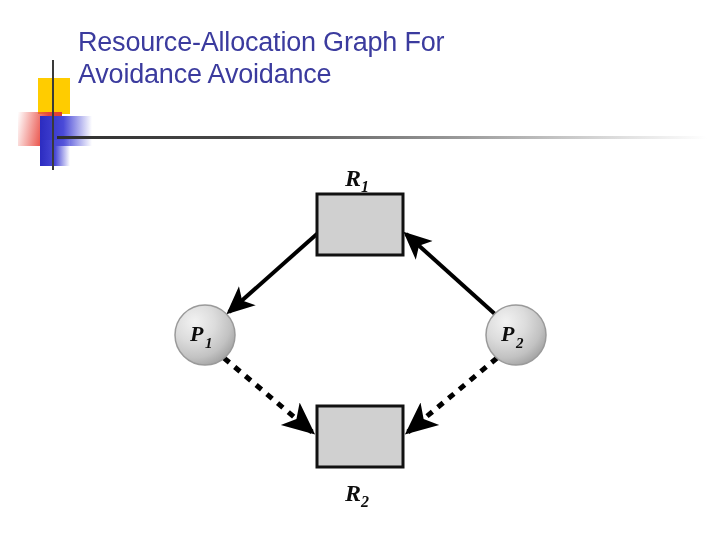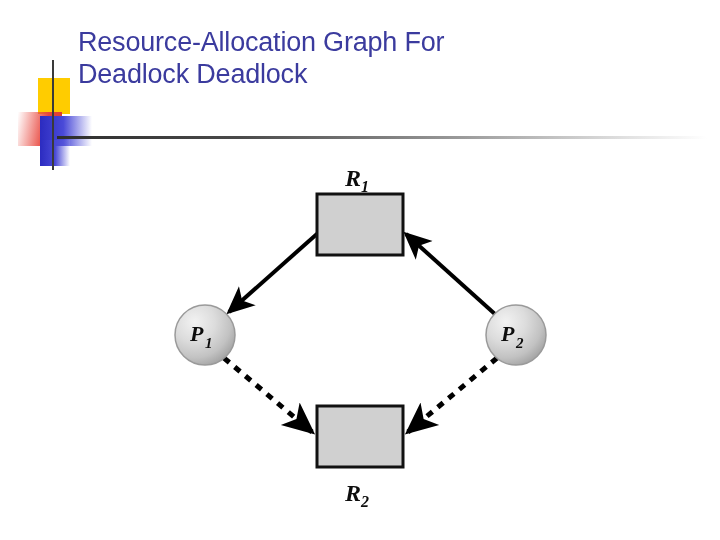--- a/index.html
+++ b/index.html
@@ -109,21 +109,21 @@
 
 <div id="deco">
   <div class="deco-sq-yellow"></div>
   <div class="deco-sq-red"></div>
   <div class="deco-sq-blue-top"></div>
   <div class="deco-sq-blue-bot"></div>
   <div class="deco-vline"></div>
 </div>
 
 <div id="title">Resource-Allocation Graph For
-Deadlock Deadlock</div>
+Avoidance Avoidance</div>
 <div id="title-rule"></div>
 
 <svg id="diagram" viewBox="0 0 720 540" xmlns="http://www.w3.org/2000/svg">
   <defs>
     <radialGradient id="sphereGrad" cx="33%" cy="28%" r="75%">
       <stop offset="0%" stop-color="#F2F2F2"></stop>
       <stop offset="45%" stop-color="#DCDCDC"></stop>
       <stop offset="80%" stop-color="#C2C2C2"></stop>
       <stop offset="100%" stop-color="#A8A8A8"></stop>
     </radialGradient>

